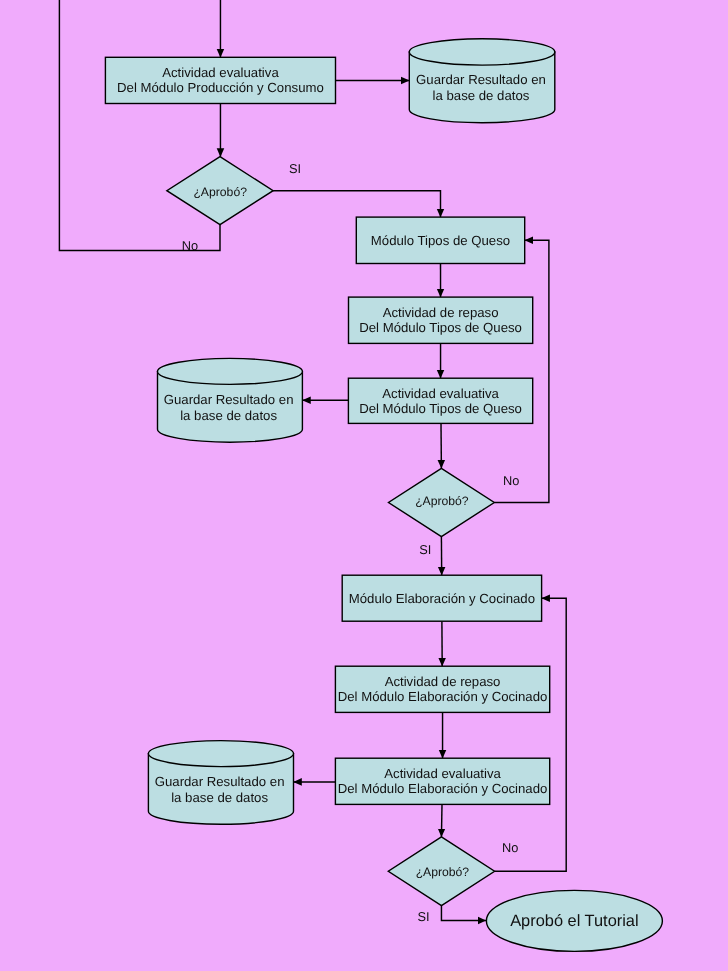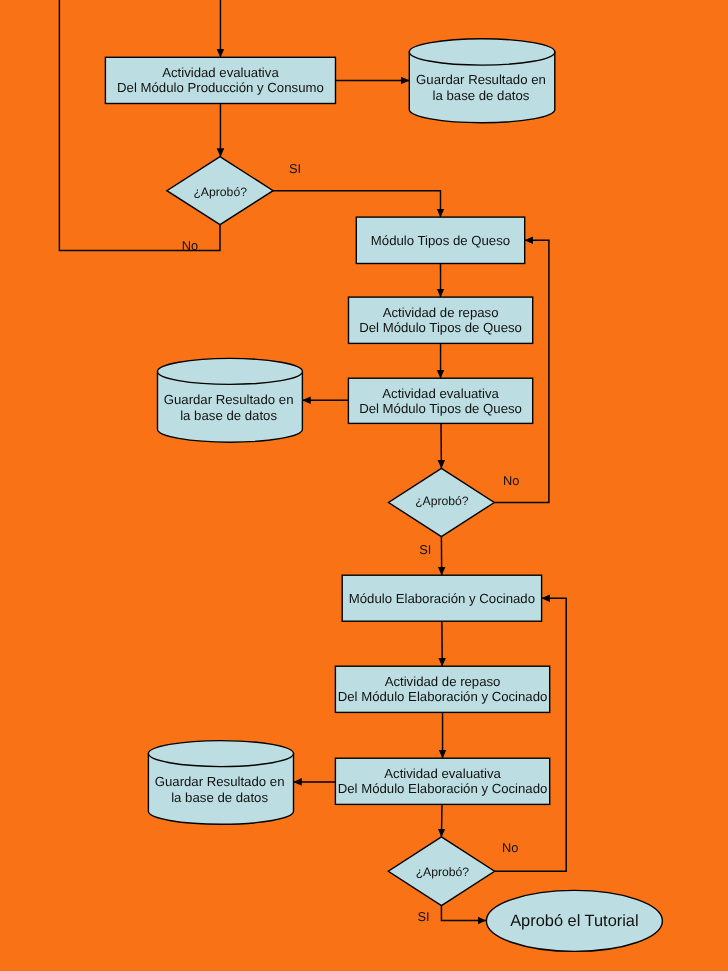--- a/index.html
+++ b/index.html
@@ -1,18 +1,18 @@
 <!DOCTYPE html>
 <html><head>
 <meta charset="utf-8">
 <title>Flowchart</title>
 <style>
   html,body{margin:0;padding:0;background:#ffffff;}
   body{width:728px;height:971px;overflow:hidden;font-family:"Liberation Sans",sans-serif;}
-  #canvas{position:relative;width:728px;height:971px;background:#f97316;}
+  #canvas{position:relative;width:728px;height:971px;background:#f0abfc;}
   svg{display:block;}
   text{font-family:"Liberation Sans",sans-serif;fill:#111111;}
   .shape{fill:#bcdee2;stroke:#000;stroke-width:1.4;}
   .conn path{fill:none;stroke:#000;stroke-width:1.45;}
   .lbl{font-size:13.2px;fill:#111111;}
   .lbl.small{font-size:12.2px;}
   .lbl.tiny{font-size:12.8px;}
   .lbl.big{font-size:16.4px;}
   text{-webkit-font-smoothing:antialiased;text-rendering:geometricPrecision;}
   svg{ -webkit-font-smoothing:antialiased; }

